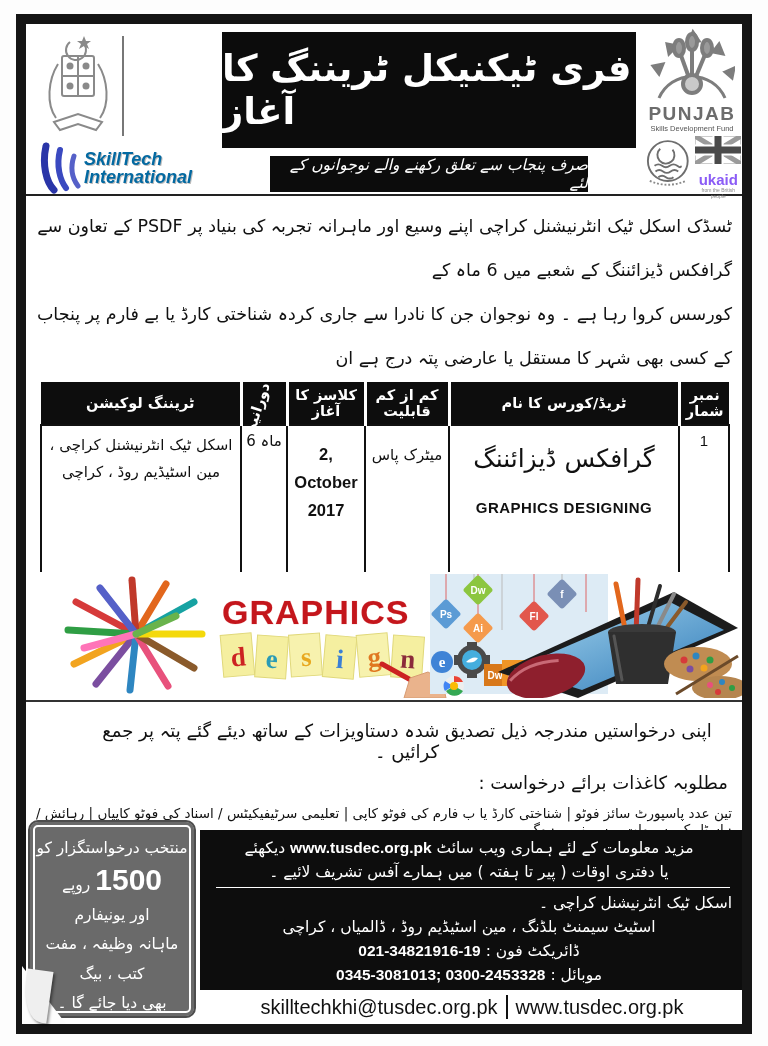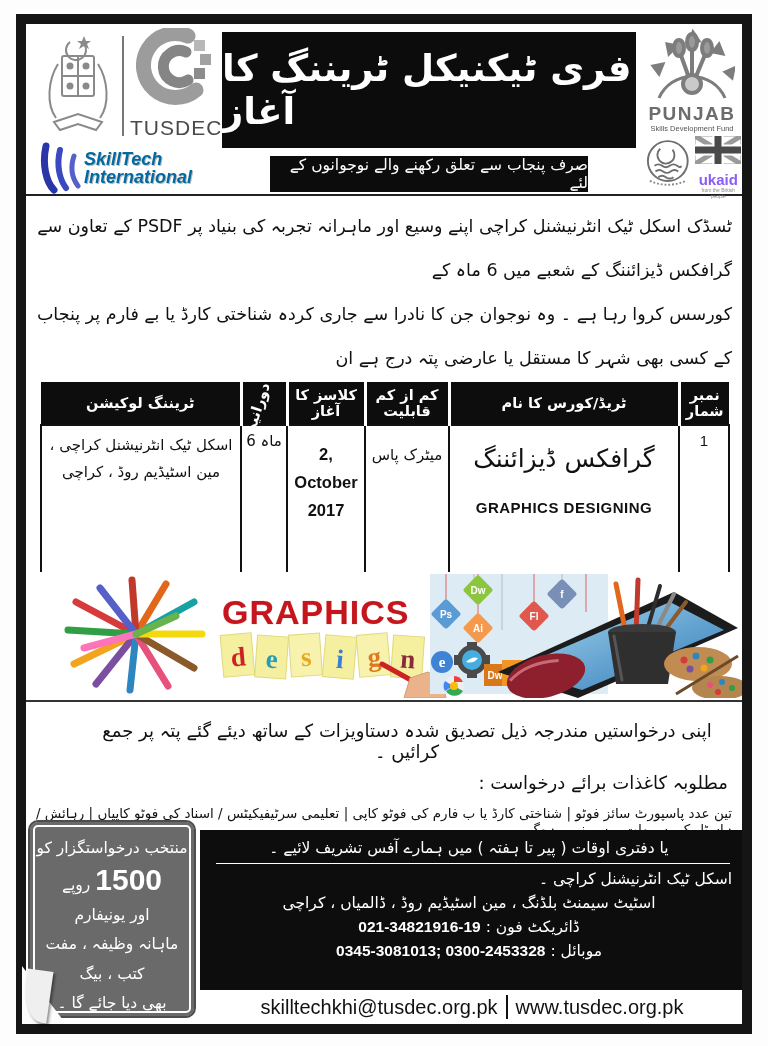--- a/index.html
+++ b/index.html
@@ -11,21 +11,21 @@
   .header{position:absolute;left:0;top:0;width:716px;height:170px;border-bottom:2px solid #222;background:#fff;}
   .emblem{position:absolute;left:14px;top:6px;}
   .logo-divider{position:absolute;left:96px;top:12px;width:2px;height:100px;background:#777;}
   .tusdec{position:absolute;left:104px;top:4px;width:92px;text-align:center;}
   .tusdec-label{font-size:21px;color:#4a4a4a;letter-spacing:1px;margin-top:-2px;}
   .skilltech{position:absolute;left:12px;top:118px;width:190px;display:flex;align-items:center;}
   .skilltech-text{color:#0369a1;font-style:italic;font-weight:bold;line-height:1.02;font-size:18px;text-shadow:1px 1px 0 #bbb;}
   .title-banner{position:absolute;left:196px;top:8px;width:414px;height:116px;background:#0c0c0c;color:#fff;
     display:flex;align-items:center;justify-content:center;font-size:37px;font-weight:bold;text-align:left;}
   .sub-banner{position:absolute;left:244px;top:132px;width:318px;height:36px;background:#0c0c0c;color:#fff;
-    display:flex;align-items:center;justify-content:center;font-size:15.5px;}
+    display:flex;align-items:center;justify-content:center;font-size:15.5px;font-style:italic;}
   .psdf{position:absolute;left:618px;top:4px;width:96px;text-align:center;}
   .psdf-label{font-size:19px;font-weight:bold;color:#6c6c6c;letter-spacing:1.5px;margin-top:-3px;}
   .psdf-sub{font-size:7.5px;color:#555;margin-top:-1px;}
   .gov-row{position:absolute;left:620px;top:112px;width:96px;display:flex;gap:5px;align-items:flex-start;}
   .ukaid-wrap{text-align:center;}
   .ukaid-label{font-size:15px;font-weight:bold;color:#8b5cf6;line-height:1;margin-top:4px;}
   .ukaid-sub{font-size:5px;color:#888;}
 
   
   .intro{position:absolute;left:0;top:172px;width:716px;height:184px;}
@@ -102,30 +102,20 @@
         <polygon points="44,6 46,11 51,11 47,14 49,19 44,16 39,19 41,14 37,11 42,11"></polygon>
         <circle cx="30" cy="36" r="3.5"></circle>
           <circle cx="46" cy="36" r="3.5"></circle>
         <circle cx="30" cy="56" r="3.5"></circle>
           <circle cx="46" cy="56" r="3.5"></circle>
       </g>
     </svg>
 
     <div class="logo-divider"></div>
 
-    <div class="tusdec">
-      <svg width="80" height="86" viewBox="0 0 80 86">
-        <path d="M52 8 A32 32 0 1 0 60 62" fill="none" stroke="#9c9c9c" stroke-width="15" stroke-linecap="round"></path>
-        <path d="M50 24 A16 16 0 1 0 52 52" fill="none" stroke="#858585" stroke-width="11" stroke-linecap="round"></path>
-        <rect x="58" y="12" width="11" height="11" fill="#b8b8b8"></rect>
-        <rect x="64" y="26" width="11" height="11" fill="#a2a2a2"></rect>
-        <rect x="58" y="40" width="11" height="11" fill="#8c8c8c"></rect>
-      </svg>
-      <div class="tusdec-label">TUSDEC</div>
-    </div>
 
     <div class="skilltech">
       <svg width="46" height="52" viewBox="0 0 46 52">
         <path d="M8 4 C4 22 8 40 16 48" fill="none" stroke="#2a35a8" stroke-width="7" stroke-linecap="round"></path>
         <path d="M22 8 C18 24 22 38 28 46" fill="none" stroke="#3a49c0" stroke-width="6" stroke-linecap="round"></path>
         <path d="M36 14 C32 26 34 36 40 44" fill="none" stroke="#5560c8" stroke-width="5" stroke-linecap="round"></path>
       </svg>
       <div class="skilltech-text">
         <div>SkillTech</div>
         <div>International</div>
@@ -396,20 +386,25 @@
 
   <div class="docs urdu">
     <div class="docs-line1">اپنی درخواستیں مندرجہ ذیل تصدیق شدہ دستاویزات کے ساتھ دیئے گئے پتہ پر جمع کرائیں ۔</div>
     <div class="docs-head">مطلوبہ کاغذات برائے درخواست :</div>
     <div class="docs-items">تین عدد پاسپورٹ سائز فوٹو | شناختی کارڈ یا ب فارم کی فوٹو کاپی | تعلیمی سرٹیفیکیٹس / اسناد کی فوٹو کاپیاں | رہائش / ہاسٹل کی سہولت میسر نہیں ہوگی ۔</div>
   </div>
 
   <div class="bottom">
 
     <div class="contact-panel urdu">
+      <div class="c-line c-center">
+        <span>مزید معلومات کے لئے ہماری ویب سائٹ</span>
+        <span class="site-inline">www.tusdec.org.pk</span>
+        <span>دیکھئے</span>
+      </div>
       <div class="c-line c-center">یا دفتری اوقات ( پیر تا ہفتہ ) میں ہمارے آفس تشریف لائیے ۔</div>
       <div class="c-rule"></div>
       <div class="c-line">اسکل ٹیک انٹرنیشنل کراچی ۔</div>
       <div class="c-line c-center">اسٹیٹ سیمنٹ بلڈنگ ، مین اسٹیڈیم روڈ ، ڈالمیاں ، کراچی</div>
       <div class="c-line c-center">
         <span>ڈائریکٹ فون :</span>
         <span class="ltr-num">021-34821916-19</span>
       </div>
       <div class="c-line c-center">
         <span>موبائل :</span>

